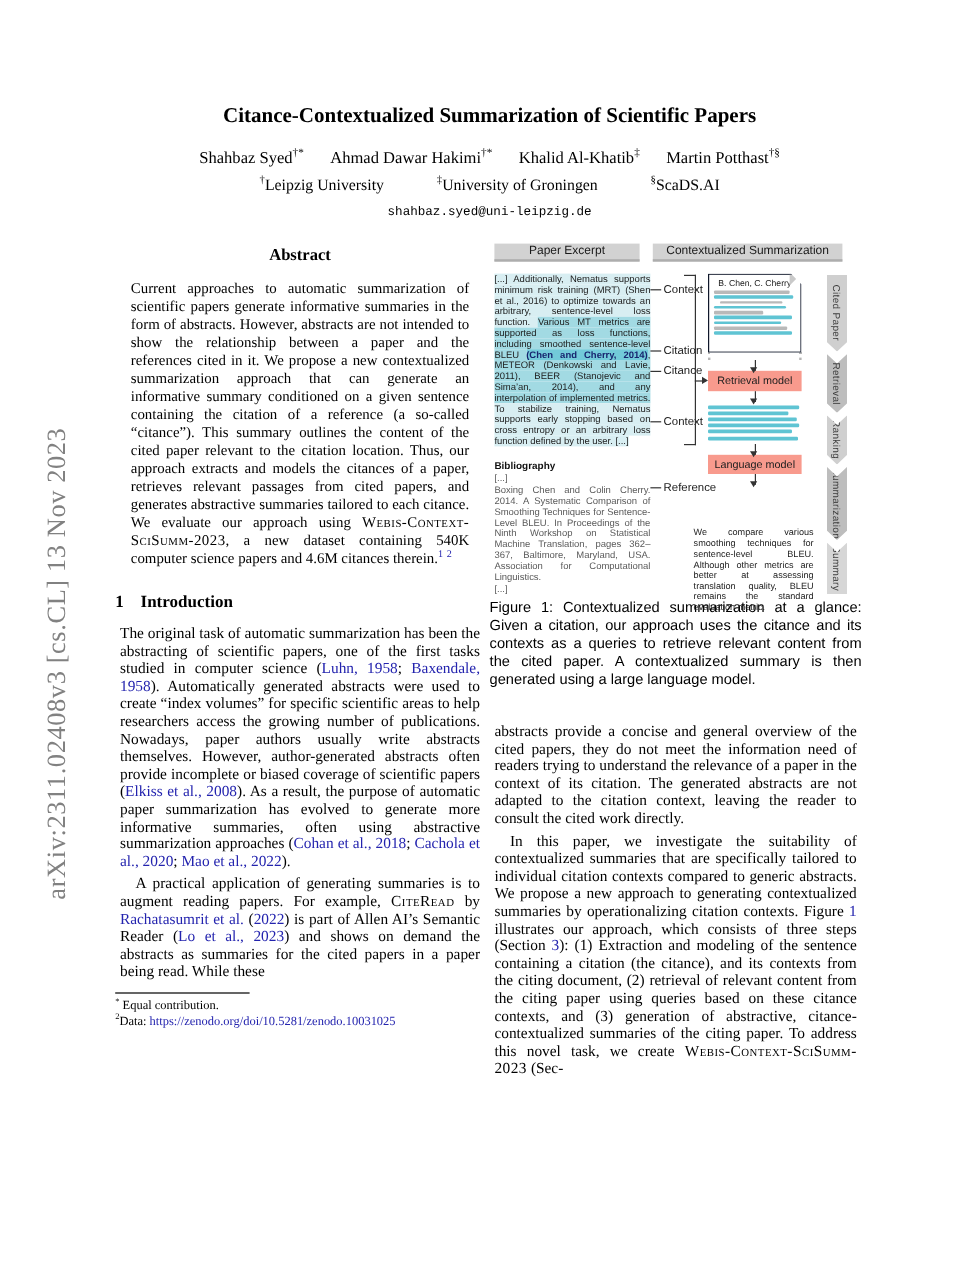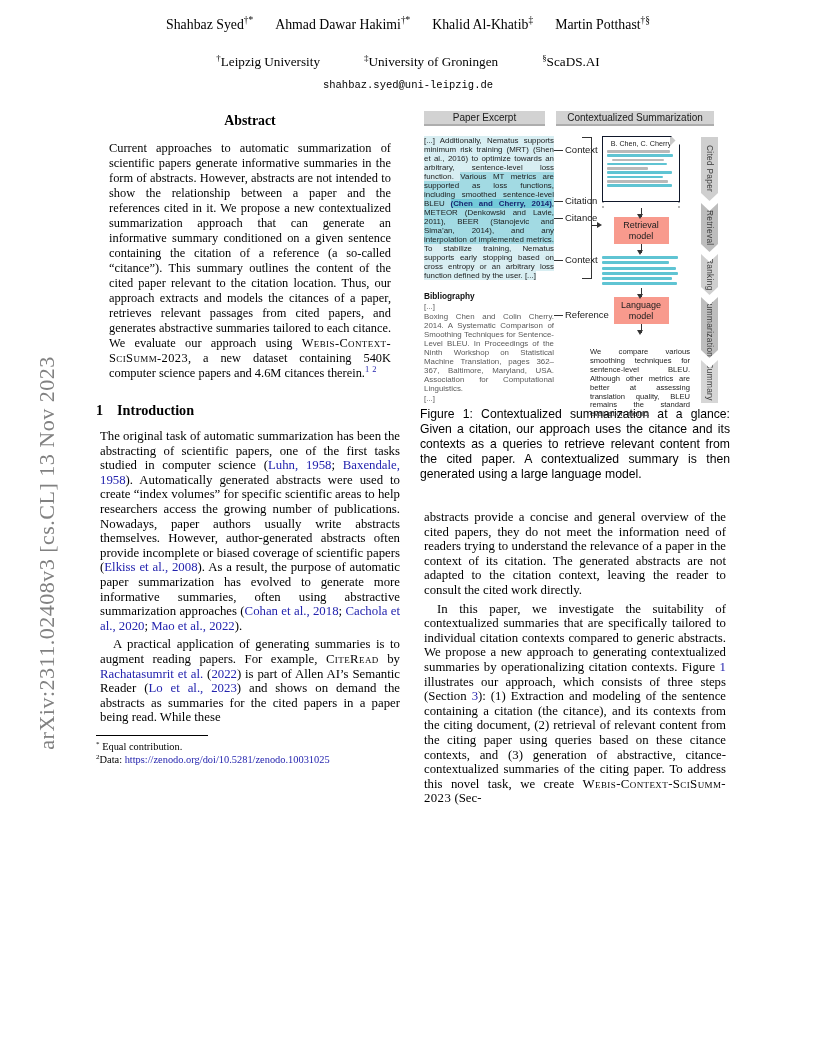--- a/index.html
+++ b/index.html
@@ -5,24 +5,24 @@
   html,body{margin:0;padding:0;background:#e8e8e8}
   .page{position:relative;width:816px;height:1056px;margin:0 auto;background:#fff;overflow:hidden;
         font-family:"Liberation Serif",serif;color:#000}
   
   .watermark{position:absolute;top:553px;left:47px;transform:translate(-50%,-50%) rotate(-90deg);
              white-space:nowrap;font-size:22px;color:#818181;letter-spacing:.5px}
   
   .hdr{text-align:center}
   .title{font-size:17.5px;font-weight:bold;margin:86px 40px 0}
   .authors{font-size:13.8px;font-weight:normal;margin-top:17px}
-  .affils{font-size:13.2px;margin-top:21px}
+  .affils{font-size:13.2px;margin-top:6px}
   .email{font-family:"Liberation Mono","DejaVu Sans Mono",monospace;font-size:10.5px;margin-top:9px}
   
-  .cols{display:flex;gap:16px;margin:20px 86px 0 96px}
+  .cols{display:flex;gap:4px;margin:20px 86px 0 96px}
   .colL{width:308px;flex:none}
   .colR{width:310px;flex:none}
   .abs-h{text-align:center;font-weight:bold;font-size:13.8px;margin:2px 0 11px}
   .abs-p{margin:12px 13px;font-size:12.4px;line-height:15px;text-align:justify}
   .sec-h{font-size:14.2px;font-weight:bold;margin:21px 0 10px}
   .sec-num{margin-right:14px}
   .bodyp{font-size:12.8px;line-height:14.6px;text-align:justify;margin:4px}
   .indent{text-indent:13px}
   .fns{margin-top:10px;font-size:10.4px;line-height:13.2px}
   .fnrule{width:112px;border-top:1px solid #000;margin-bottom:4px}
@@ -63,21 +63,21 @@
               border-bottom:9px solid transparent}
   .doc-title{font-size:7.2px;color:#222;text-align:center;margin-bottom:2px;white-space:nowrap}
   .ln{height:2.6px;margin:1.7px 0;border-radius:1px}
   .ln.t{background:#5fc4d3}
   .ln.g{background:#b9b9b9}
   .doc-dots{display:flex;justify-content:space-between;width:78px;height:7px;margin-top:-1px}
   .doc-dots span{border-left:2px dotted #b5b5b5;height:7px}
   .v-arrow{width:0;margin:0 auto;height:9px;border-left:1.3px solid #333;position:relative}
   .v-arrow::after{content:"";position:absolute;left:-4.2px;bottom:-5px;border:3.5px solid transparent;
                   border-top:5px solid #333}
-  .mbox{background:#f89a8d;width:55px;margin:0 auto;padding:3px 0;font-size:9px;line-height:10.5px;
+  .mbox{background:#f89a8d;width:78px;margin:0 auto;padding:3px 0;font-size:9px;line-height:10.5px;
         text-align:center;color:#202020}
   .stack{padding:1px 0}
   .stack .ln{height:3px;margin:2.2px 0}
   .summary{position:absolute;left:170px;top:212px;width:100px;font-size:7.6px;line-height:8.9px;
            text-align:justify;color:#1c1c1c}
   .ribbon{position:absolute;left:281px;top:1px;width:17px}
   .rib{position:relative;margin-bottom:2px;display:flex;align-items:center;justify-content:center}
   .rib span{writing-mode:vertical-rl;font-size:8.3px;letter-spacing:.3px;color:#3c3c3c;white-space:nowrap}
   .rib.mid{clip-path:polygon(0 0,50% 8px,100% 0,100% calc(100% - 8px),50% 100%,0 calc(100% - 8px))}
   .rib.first{clip-path:polygon(0 0,100% 0,100% calc(100% - 8px),50% 100%,0 calc(100% - 8px))}
@@ -86,20 +86,21 @@
   .rbody{margin-top:28px}
 </style>
 </head>
 <body>
 
 <div class="page">
 
   <div class="watermark">arXiv:2311.02408v3  [cs.CL]  13 Nov 2023</div>
 
   <div class="hdr">
+    <div class="title">Citance-Contextualized Summarization of Scientific Papers</div>
     <div class="authors"><span>Shahbaz Syed</span><span class="seg-sup">†*</span><span class="seg-gap"></span><span>Ahmad Dawar Hakimi</span><span class="seg-sup">†*</span><span class="seg-gap"></span><span>Khalid Al-Khatib</span><span class="seg-sup">‡</span><span class="seg-gap"></span><span>Martin Potthast</span><span class="seg-sup">†§</span></div>
     <div class="affils"><span class="seg-sup">†</span><span>Leipzig University</span><span class="seg-gap"></span><span class="seg-gap"></span><span class="seg-sup">‡</span><span>University of Groningen</span><span class="seg-gap"></span><span class="seg-gap"></span><span class="seg-sup">§</span><span>ScaDS.AI</span></div>
     <div class="email">shahbaz.syed@uni-leipzig.de</div>
   </div>
 
   <div class="cols">
 
     <div class="colL">
       <div class="abs-h">Abstract</div>
       <p class="abs-p"><span>Current approaches to automatic summarization of scientific papers generate informative summaries in the form of abstracts. However, abstracts are not intended to show the relationship between a paper and the references cited in it. We propose a new contextualized summarization approach that can generate an informative summary conditioned on a given sentence containing the citation of a reference (a so-called “citance”).  This summary outlines the content of the cited paper relevant to the citation location.  Thus, our approach extracts and models the citances of a paper, retrieves relevant passages from cited papers, and generates abstractive summaries tailored to each citance. We evaluate our approach using </span><span class="seg-sc">Webis-Context-SciSumm-2023</span><span>, a new dataset containing 540K computer science papers and 4.6M citances therein.</span><span class="seg-sup seg-link">1</span><span> </span><span class="seg-sup seg-link">2</span></p>

